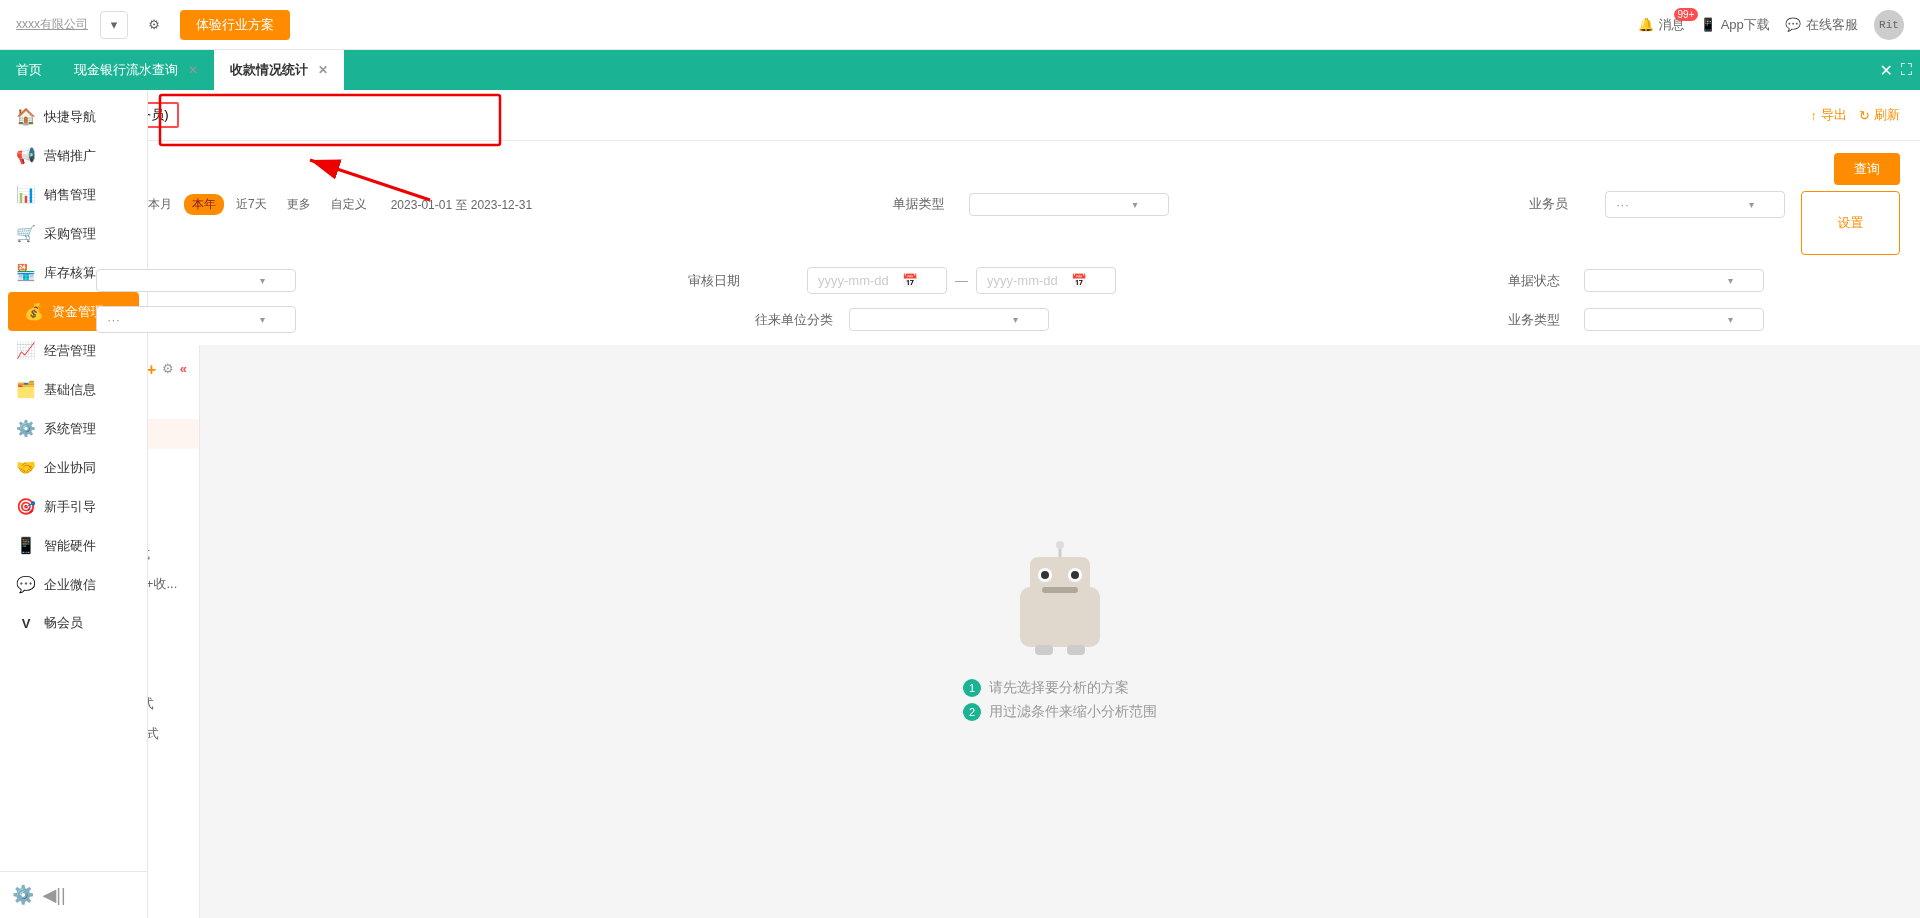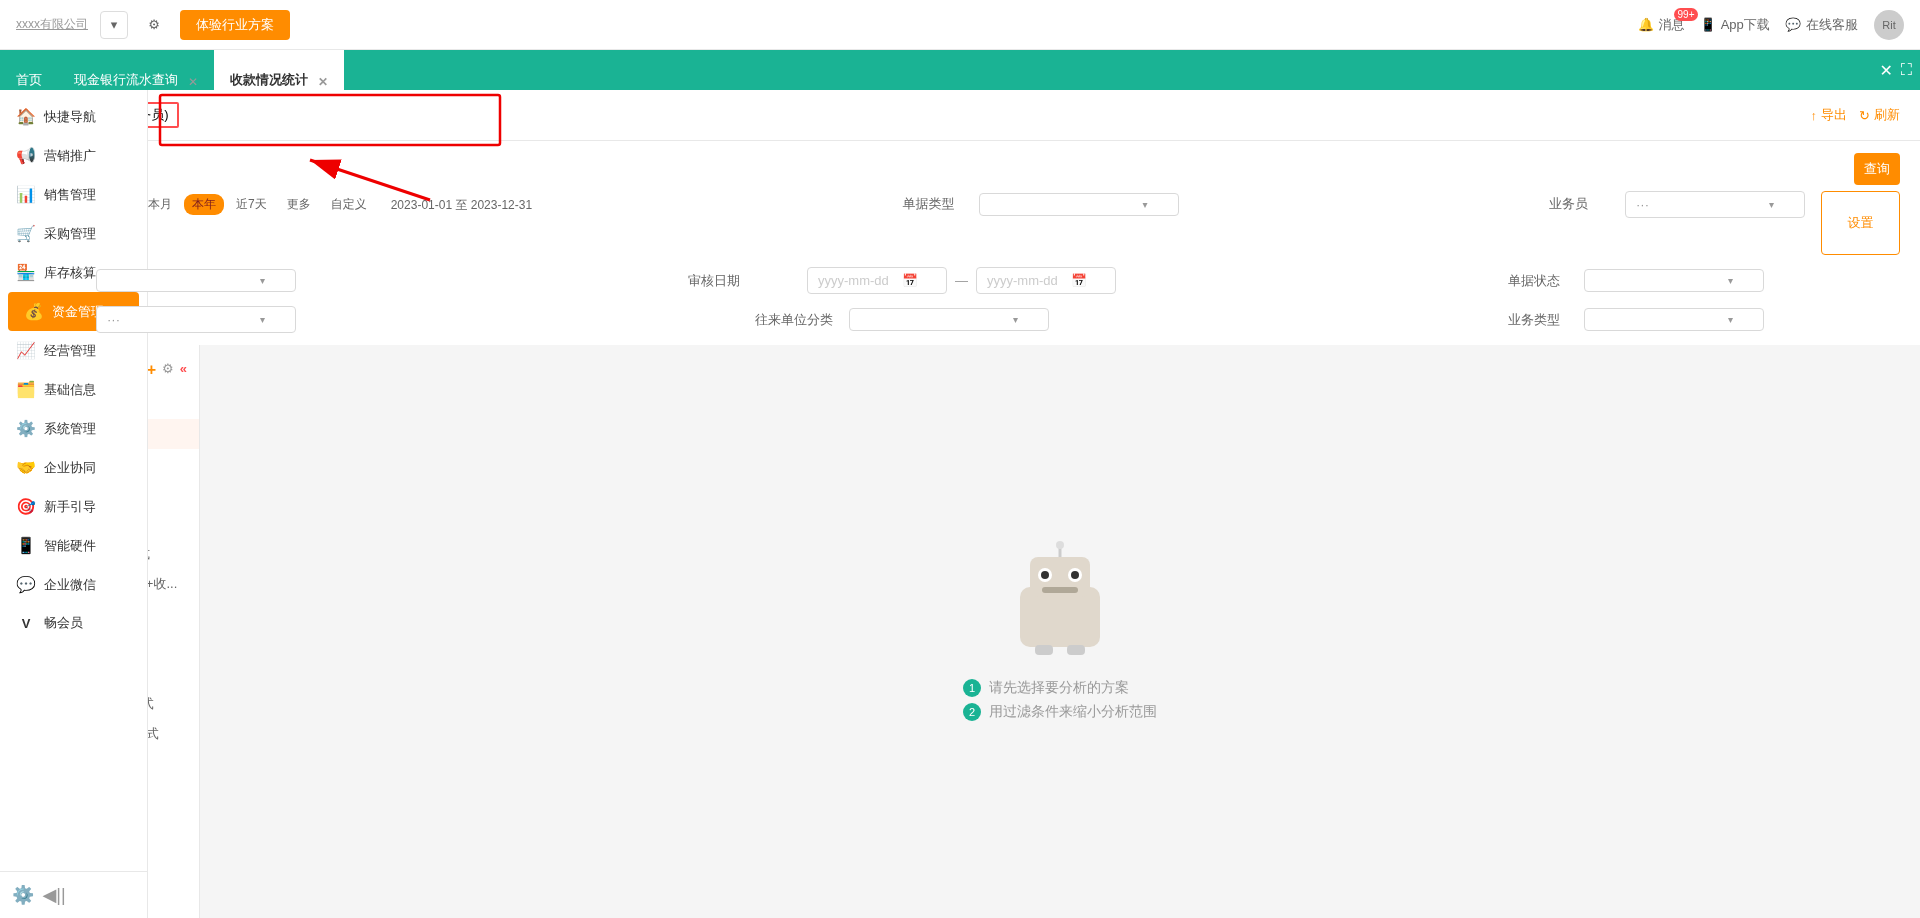--- a/index.html
+++ b/index.html
@@ -62,21 +62,21 @@
     .user-avatar {
       width: 30px; height: 30px; border-radius: 50%; background: #ddd; overflow: hidden;
     }
 
     
     .tab-bar {
       height: 40px; background: #1ab394; display: flex; align-items: center;
       padding: 0; position: relative;
     }
     .tab-item {
-      height: 40px; display: flex; align-items: flex-end; padding: 1px 16px;
+      height: 40px; display: flex; align-items: center; padding: 1px 16px;
       color: white; cursor: pointer; font-size: 13px; gap: 6px; white-space: nowrap;
     }
     .tab-item.active { background: white; color: #333; font-weight: bold; }
     .tab-item .close-icon { font-size: 12px; color: #999; margin-left: 4px; }
     .tab-bar-controls {
       position: absolute; right: 8px; display: flex; gap: 8px;
     }
     .tab-bar-controls span { color: white; cursor: pointer; font-size: 16px; }
 
     
@@ -111,21 +111,21 @@
       border: 1px solid #d9d9d9; border-radius: 4px; padding: 5px 10px;
       color: #ccc; font-size: 13px; min-width: 140px;
     }
     .date-input-group {
       display: flex; align-items: center; gap: 8px; margin-left: 43px;
     }
     .date-sep { color: #999; }
 
     .query-btn {
       background: #ff8c00; color: white; border: none; border-radius: 4px;
-      padding: 7px 10px; cursor: pointer; font-size: 13px; margin-left: 33px;
+      padding: 7px 20px; cursor: pointer; font-size: 13px; margin-left: 33px;
     }
     .set-btn {
       background: white; color: #ff8c00; border: 1px solid #ff8c00; border-radius: 4px;
       padding: 22px 20px; cursor: pointer; font-size: 13px;
     }
 
     
     .collapse-bar {
       text-align: center; padding: 10px; background: white; border-top: 1px solid #e8e8e8;
       cursor: pointer; color: #1ab394; font-size: 13px;
@@ -305,21 +305,21 @@
           <span class="msg-badge">99+</span>
         </div>
         <div class="msg-btn">
           <span>📱</span>
           <span>App下载</span>
         </div>
         <div class="msg-btn">
           <span>💬</span>
           <span>在线客服</span>
         </div>
-        <div class="user-avatar" style="background:#ccc;display:flex;align-items:center;justify-content:center;color:#666;font-size:11px;">
+        <div class="user-avatar" style="background:#ccc;display:flex;align-items:center;justify-content:center;color:#666;font-size:11px;font-family:Liberation Mono, monospace;">
           <span>Rit</span>
         </div>
       </div>
     </div>
 
     <div class="tab-bar">
       <div class="tab-item">
         <span>首页</span>
       </div>
       <div class="tab-item">

